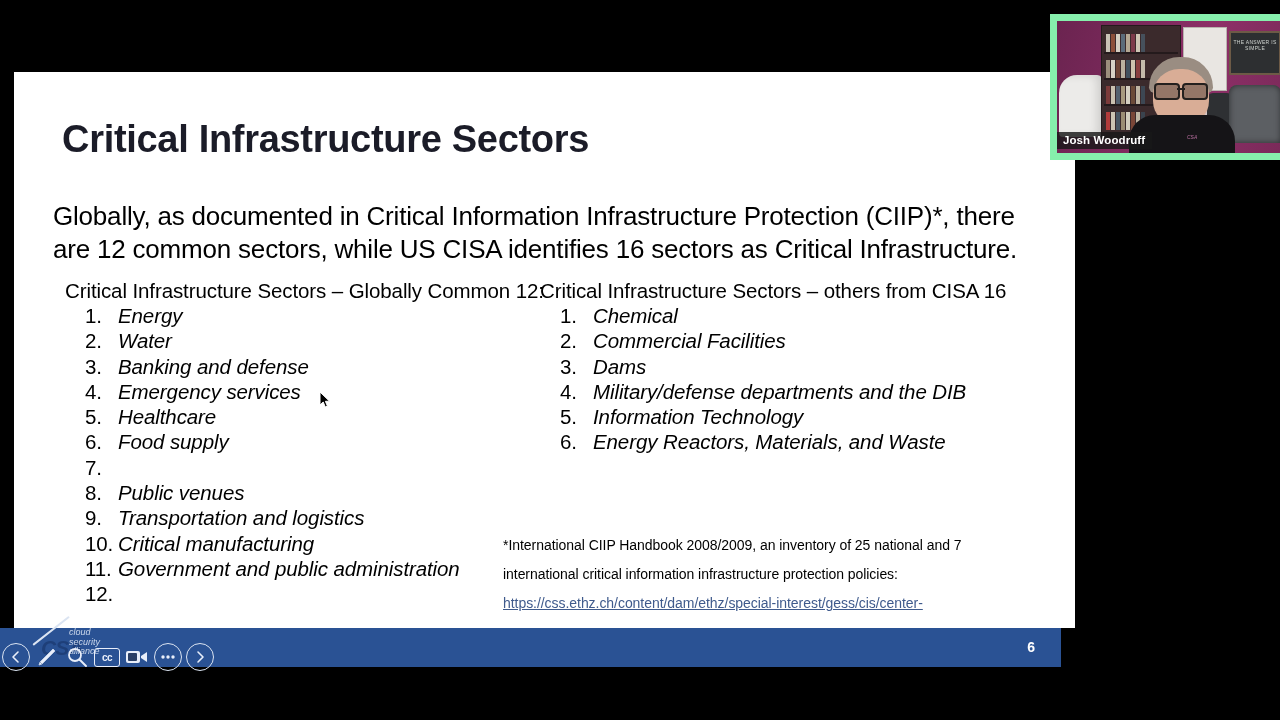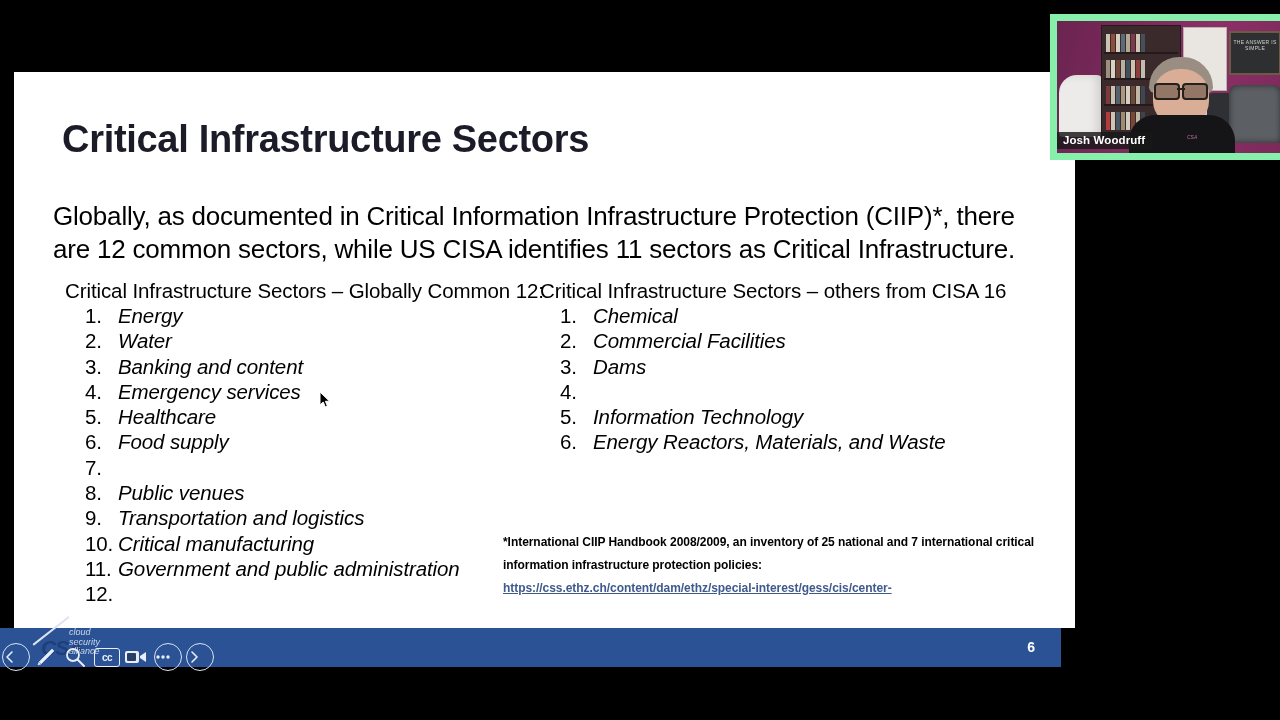--- a/index.html
+++ b/index.html
@@ -30,21 +30,21 @@
   ol.sectors li{
     display:flex;font-size:20.5px;line-height:25.3px;letter-spacing:-0.1px;
   }
   #col-left ol.sectors li{padding-left:20px;}
   #col-right ol.sectors li{padding-left:20px;}
   .num{width:33px;flex:0 0 33px;text-align:left;}
   .txt{white-space:nowrap;font-style:italic;}
 
   #footnote{
     position:absolute;left:489px;top:459px;width:535px;
-    font-size:12px;line-height:23px;color:#000;letter-spacing:-0.05px;font-weight:bold;
+    font-size:14px;line-height:29px;color:#000;letter-spacing:-0.05px;
   }
   #footnote .link{color:#3f5a8c;text-decoration:underline;display:block;}
 
   
   #footer-bar{
     position:absolute;left:0;top:628px;width:1061px;height:39px;
     background:#2a5294;
   }
   #slide-number{
     position:absolute;right:26px;top:11px;
@@ -67,21 +67,21 @@
     position:absolute;left:0px;top:20px;width:46px;height:2px;
     background:#dbe4f2;transform:rotate(-38deg);transform-origin:left center;
     border-radius:2px;
   }
 
   
   #toolbar{position:absolute;left:0;top:641px;height:32px;display:flex;
            align-items:center;gap:4px;padding-left:2px;}
   .tb{
     width:26px;height:26px;border-radius:50%;
-    display:flex;align-items:center;justify-content:flex-start;
+    display:flex;align-items:center;justify-content:center;
     color:#eaf0fa;position:relative;flex:0 0 26px;
   }
   .tb.circled{border:1.6px solid #dbe4f2;}
   .tb svg{display:block;}
   .cc-box{
     width:24px;height:17px;border:1.8px solid #e8eefa;border-radius:3px;
     display:flex;align-items:center;justify-content:center;
     font-size:10px;font-weight:bold;color:#e8eefa;letter-spacing:-0.5px;
     font-family:"Liberation Sans",sans-serif;
   }
@@ -165,36 +165,36 @@
   
   #cursor{position:absolute;left:319px;top:391px;width:12px;height:18px;}
 </style>
 </head>
 <body>
 
 <div id="slide">
 
   <div id="slide-title">Critical Infrastructure Sectors</div>
 
-  <div id="intro">Globally, as documented in Critical Information Infrastructure Protection (CIIP)*, there are 12 common sectors, while US CISA identifies 11 sectors as Critical Infrastructure.</div>
+  <div id="intro">Globally, as documented in Critical Information Infrastructure Protection (CIIP)*, there are 12 common sectors, while US CISA identifies 16 sectors as Critical Infrastructure.</div>
 
   <div class="col" id="col-left">
     <div class="col-head">Critical Infrastructure Sectors – Globally Common 12:</div>
     <ol class="sectors" id="left-list">
         <li>
           <span class="num">1.</span>
           <span class="txt">Energy</span>
         </li>
         <li>
           <span class="num">2.</span>
           <span class="txt">Water</span>
         </li>
         <li>
           <span class="num">3.</span>
-          <span class="txt">Banking and content</span>
+          <span class="txt">Banking and defense</span>
         </li>
         <li>
           <span class="num">4.</span>
           <span class="txt">Emergency services</span>
         </li>
         <li>
           <span class="num">5.</span>
           <span class="txt">Healthcare</span>
         </li>
         <li>
@@ -236,20 +236,21 @@
         <li>
           <span class="num">2.</span>
           <span class="txt">Commercial Facilities</span>
         </li>
         <li>
           <span class="num">3.</span>
           <span class="txt">Dams</span>
         </li>
         <li>
           <span class="num">4.</span>
+          <span class="txt">Military/defense departments and the DIB</span>
         </li>
         <li>
           <span class="num">5.</span>
           <span class="txt">Information Technology</span>
         </li>
         <li>
           <span class="num">6.</span>
           <span class="txt">Energy Reactors, Materials, and Waste</span>
         </li>
       </ol>

